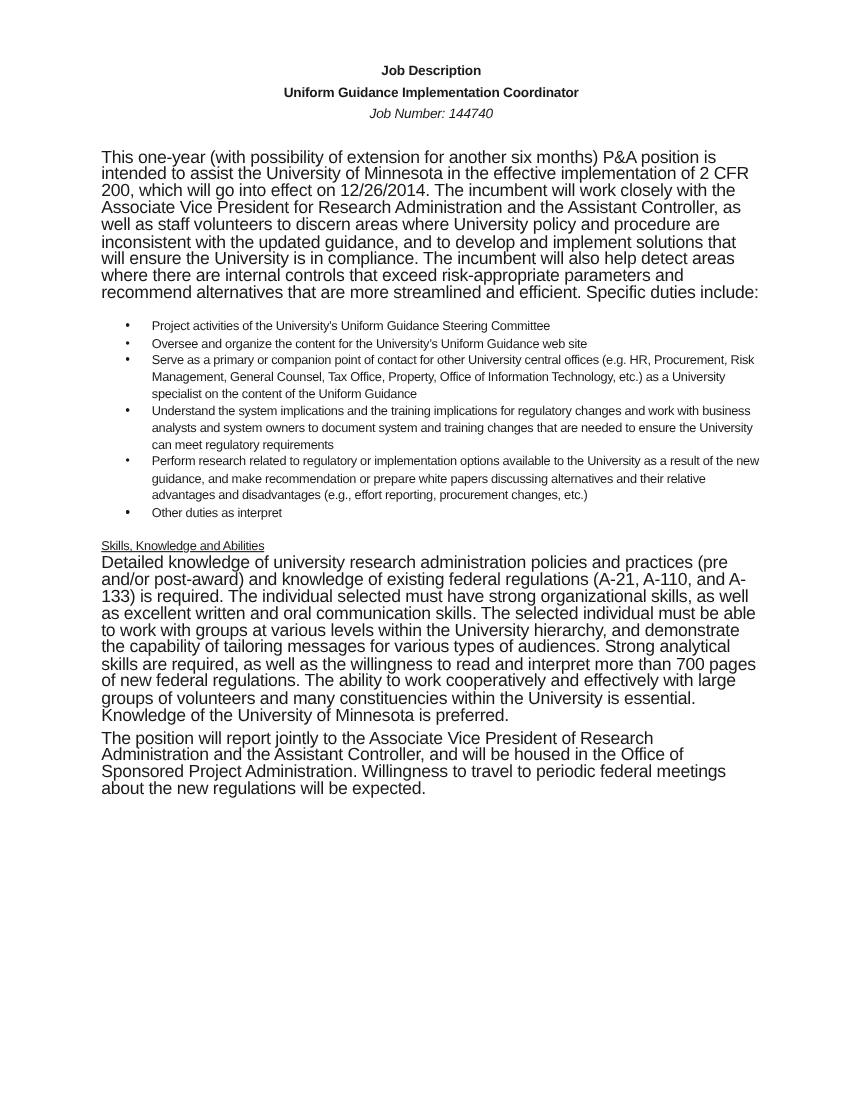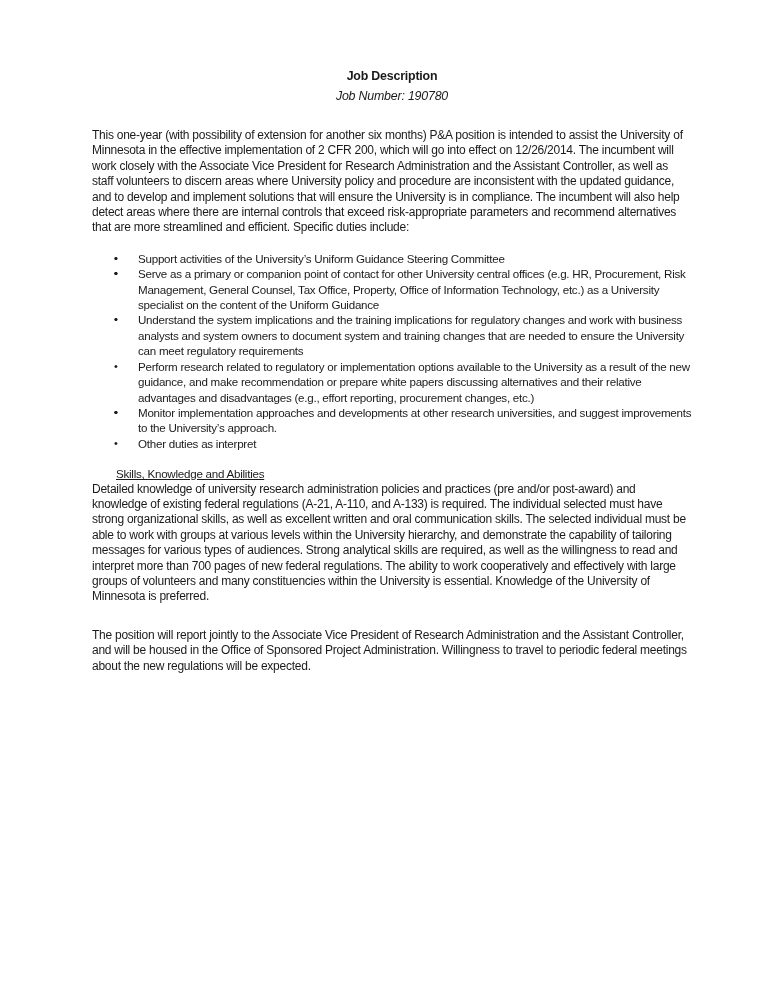--- a/index.html
+++ b/index.html
@@ -11,34 +11,34 @@
       width: 768px;
       height: 994px;
       position: relative;
       overflow: hidden;
       font-family: "Liberation Sans", sans-serif;
       color: #1a1a1a;
     }
     .page {
       position: absolute;
       left: 92px;
-      top: 12px;
+      top: 0;
       width: 600px;
     }
     .header {
       text-align: center;
       margin-top: 55px;
       font-size: 12.4px;
       line-height: 19.5px;
       letter-spacing: -0.2px;
     }
     .header .bold { font-weight: bold; }
     .header .ital { font-style: italic; }
     .para {
-      font-size: 12px;
+      font-size: 16px;
       line-height: 15.4px;
       letter-spacing: -0.25px;
       margin: 0;
       white-space: normal;
     }
     .intro { margin-top: 22px; }
     ul.duties {
       list-style: none;
       margin: 15px 0 0 0;
       padding: 0;
@@ -55,47 +55,47 @@
       left: 22px;
       top: 0;
       font-size: 11px;
     }
     .section-title {
       margin-top: 15px;
       font-size: 11.6px;
       line-height: 15.4px;
       text-decoration: underline;
       letter-spacing: -0.25px;
-      margin-left: 24px;
     }
-    .closing { margin-top: 23px; }
+    .closing { margin-top: 5px; }
   </style>
 </head>
 <body>
 
 <div class="page">
   <div class="header">
     <div class="bold">Job Description</div>
-    <div class="ital">Job Number:  190780</div>
+    <div class="bold">Uniform Guidance Implementation Coordinator</div>
+    <div class="ital">Job Number:  144740</div>
   </div>
 
   <p class="para intro">This one-year (with possibility of extension for another six months) P&amp;A position is intended to assist the University of Minnesota in the effective implementation of 2 CFR 200, which will go into effect on 12/26/2014. The incumbent will work closely with the Associate Vice President for Research Administration and the Assistant Controller, as well as staff volunteers to discern areas where University policy and procedure are inconsistent with the updated guidance, and to develop and implement solutions that will ensure the University is in compliance. The incumbent will also help detect areas where there are internal controls that exceed risk-appropriate parameters and recommend alternatives that are more streamlined and efficient.   Specific duties include:</p>
 
   <ul class="duties">
     <li><span class="bullet">•</span></li>
-    <li><span class="bullet">•</span><span>Support activities of the University’s Uniform Guidance Steering Committee</span></li>
-    <li><span class="bullet">•</span></li>
+    <li><span class="bullet">•</span><span>Project activities of the University’s Uniform Guidance Steering Committee</span></li>
+    <li><span class="bullet">•</span><span>Oversee and organize the content for the University’s Uniform Guidance web site</span></li>
     <li><span class="bullet">•</span></li>
     <li><span class="bullet">•</span><span>Serve as a primary or companion point of contact for other University central offices (e.g. HR, Procurement, Risk Management, General Counsel, Tax Office, Property, Office of Information Technology, etc.) as a University specialist on the content of the Uniform Guidance</span></li>
     <li><span class="bullet">•</span></li>
     <li><span class="bullet">•</span><span>Understand the system implications and the training implications for regulatory changes and work with business analysts and system owners to document system and training changes that are needed to ensure the University can meet regulatory requirements</span></li>
     <li><span class="bullet">•</span><span>Perform research related to regulatory or implementation options available to the University as a result of the new guidance, and make recommendation or prepare white papers discussing alternatives and their relative advantages and disadvantages (e.g., effort reporting, procurement changes, etc.)</span></li>
     <li><span class="bullet">•</span></li>
     <li><span class="bullet">•</span></li>
-    <li><span class="bullet">•</span><span>Monitor implementation approaches and developments at other research universities, and suggest improvements to the University’s approach.</span></li>
+    <li><span class="bullet">•</span></li>
     <li><span class="bullet">•</span><span>Other duties as interpret</span></li>
   </ul>
 
   <div class="section-title">Skills, Knowledge and Abilities</div>
   <p class="para">Detailed knowledge of university research administration policies and practices (pre and/or post-award) and knowledge of existing federal regulations (A-21, A-110, and A-133) is required.    The individual selected must have strong organizational skills, as well as excellent written and oral communication skills.  The selected individual must be able to work with groups at various levels within the University hierarchy,  and demonstrate the capability of tailoring messages for various types of audiences.  Strong analytical skills are required, as well as the willingness to read and interpret more than 700 pages of new federal regulations.   The ability to work cooperatively and effectively with large groups of volunteers and many constituencies within the University is essential.  Knowledge of the University of Minnesota is preferred.</p>
 
   <p class="para closing">The position will report jointly to the Associate Vice President of Research Administration and the Assistant Controller, and will be housed in the Office of Sponsored Project Administration.  Willingness to travel to periodic federal meetings about the new regulations will be expected.</p>
 </div>
 
 </body></html>

